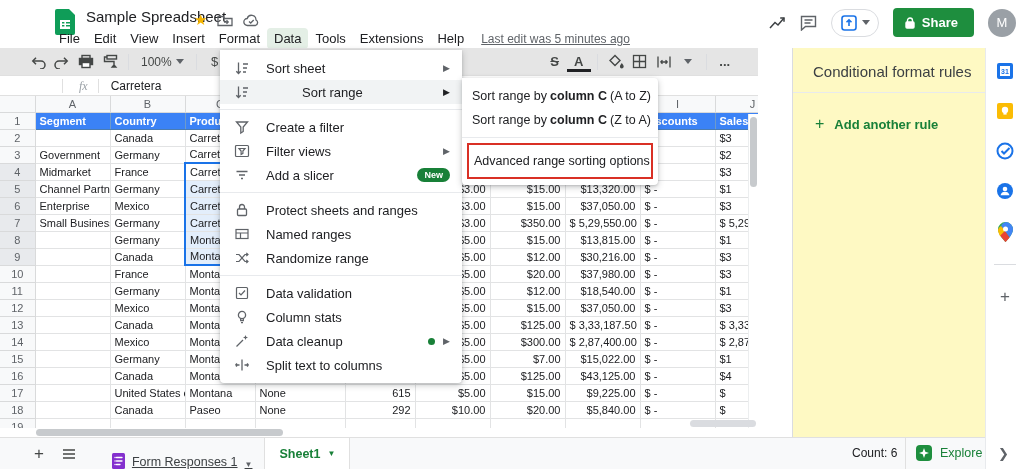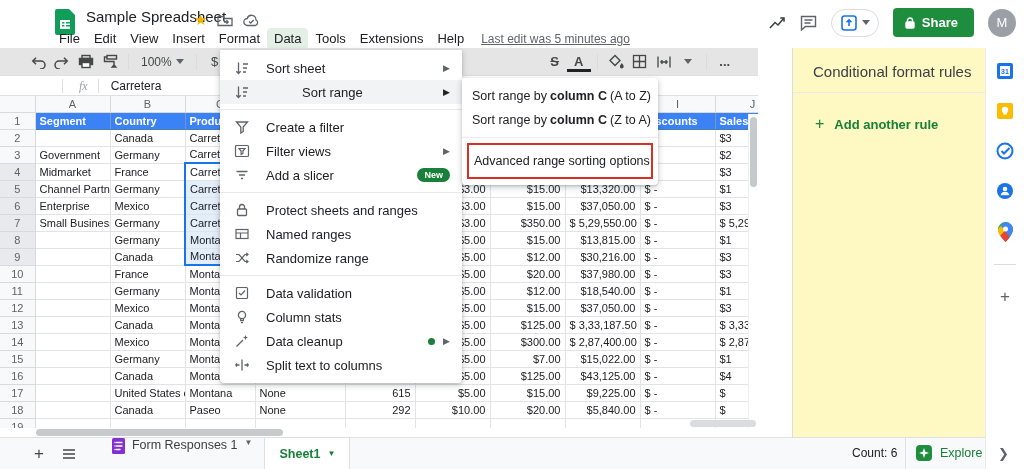--- a/index.html
+++ b/index.html
@@ -100,21 +100,21 @@
   #sidebar { left:985px; top:48px; width:39px; height:421px; background:#fff; border-left:1px solid #e8eaed;
     display:flex; flex-direction:column; align-items:center; padding-top:14px; gap:22px; }
   .sdiv { width:22px; height:1px; background:#dadce0; }
   #sb-plus { color:#5f6368; font-size:17px; }
 
   
   #bottombar { left:0; top:437px; width:985px; height:32px; background:#f8f9fa; border-top:1px solid #e0e0e0;
     display:flex; align-items:center; }
   #add-sheet { margin-left:34px; color:#444746; font-size:17px; }
   #all-sheets { margin-left:18px; color:#444746; }
-  #tab1 { margin-left:24px; display:flex; align-items:flex-start; gap:7px; padding:0 12px; height:31px; font-size:12.5px; color:#3c4043; }
+  #tab1 { margin-left:24px; display:flex; align-items:flex-end; gap:7px; padding:0 12px; height:31px; font-size:12.5px; color:#3c4043;text-decoration:underline; }
   #tab1 .dd, #tab2 .dd { font-size:8px; color:#5f6368; }
   #tab2 { display:flex; align-items:center; gap:7px; padding:0 14px; height:31px; background:#fff; font-size:12.5px;
     font-weight:bold; color:#188038; border-left:1px solid #e0e0e0; border-right:1px solid #e0e0e0; }
   #tab2 .dd { color:#188038; }
   #count-label { position:absolute; left:852px; top:446px; font-size:12px; color:#202124; }
   #explore { position:absolute; left:905px; top:437px; width:80px; height:32px; border-left:1px solid #e0e0e0;
     display:flex; align-items:center; gap:8px; padding-left:10px; color:#188038; font-size:12.5px; }
   #explore-ic { width:16px; height:16px; background:#1e8e3e; border-radius:4px; display:flex; align-items:center; justify-content:center; }
   #panel-expand { position:absolute; left:998px; top:446px; color:#5f6368; font-size:13px; }
 </style>

